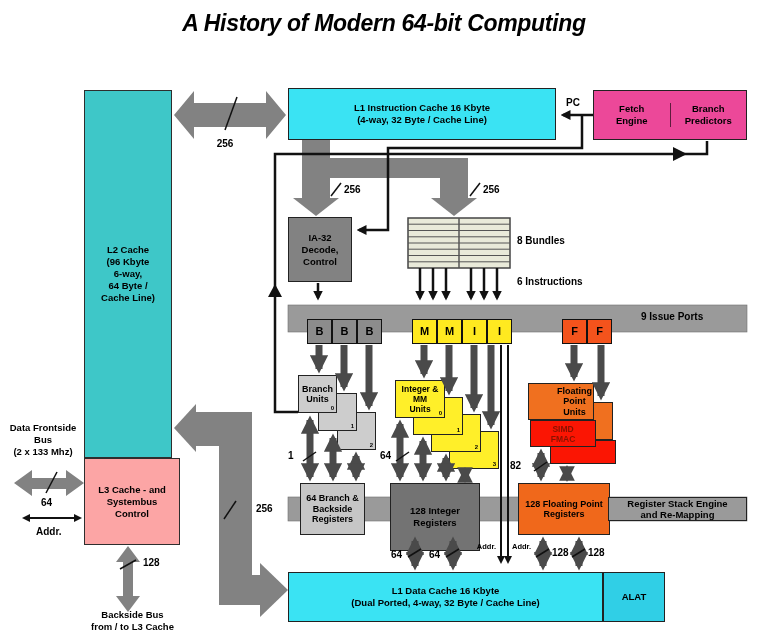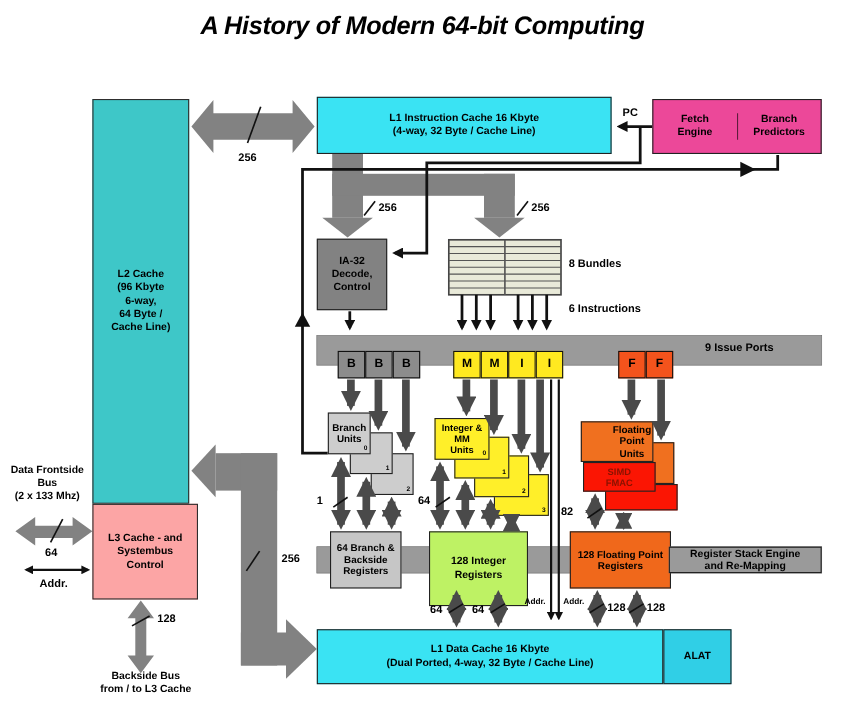--- a/index.html
+++ b/index.html
@@ -167,21 +167,21 @@
   <div class="box" style="left:530px;top:420px;width:66px;height:27px;background:#fb1503;color:#8a1200;">
     <div style="font-size:8.5px;line-height:10px;">SIMD</div>
     <div style="font-size:8.5px;line-height:10px;">FMAC</div>
   </div>
 
   <div class="box" style="left:300px;top:483px;width:65px;height:52px;background:#c6c6c6;">
     <div class="sm">64 Branch &amp;</div>
     <div class="sm">Backside</div>
     <div class="sm">Registers</div>
   </div>
-  <div class="box" style="left:390px;top:483px;width:90px;height:68px;background:#bef264;">
+  <div class="box" style="left:390px;top:483px;width:90px;height:68px;background:#737373;">
     <div class="line">128 Integer</div>
     <div class="line">Registers</div>
   </div>
   <div class="box" style="left:518px;top:483px;width:92px;height:52px;background:#f0681b;text-align:right;">
     <div class="sm">128 Floating Point</div>
     <div class="sm">Registers</div>
   </div>
   <div class="box" style="left:608px;top:497px;width:139px;height:24px;background:#9a9a9a;border-width:1.5px;">
     <div class="line" style="line-height:11px;">Register Stack Engine</div>
     <div class="line" style="line-height:11px;">and Re-Mapping</div>

